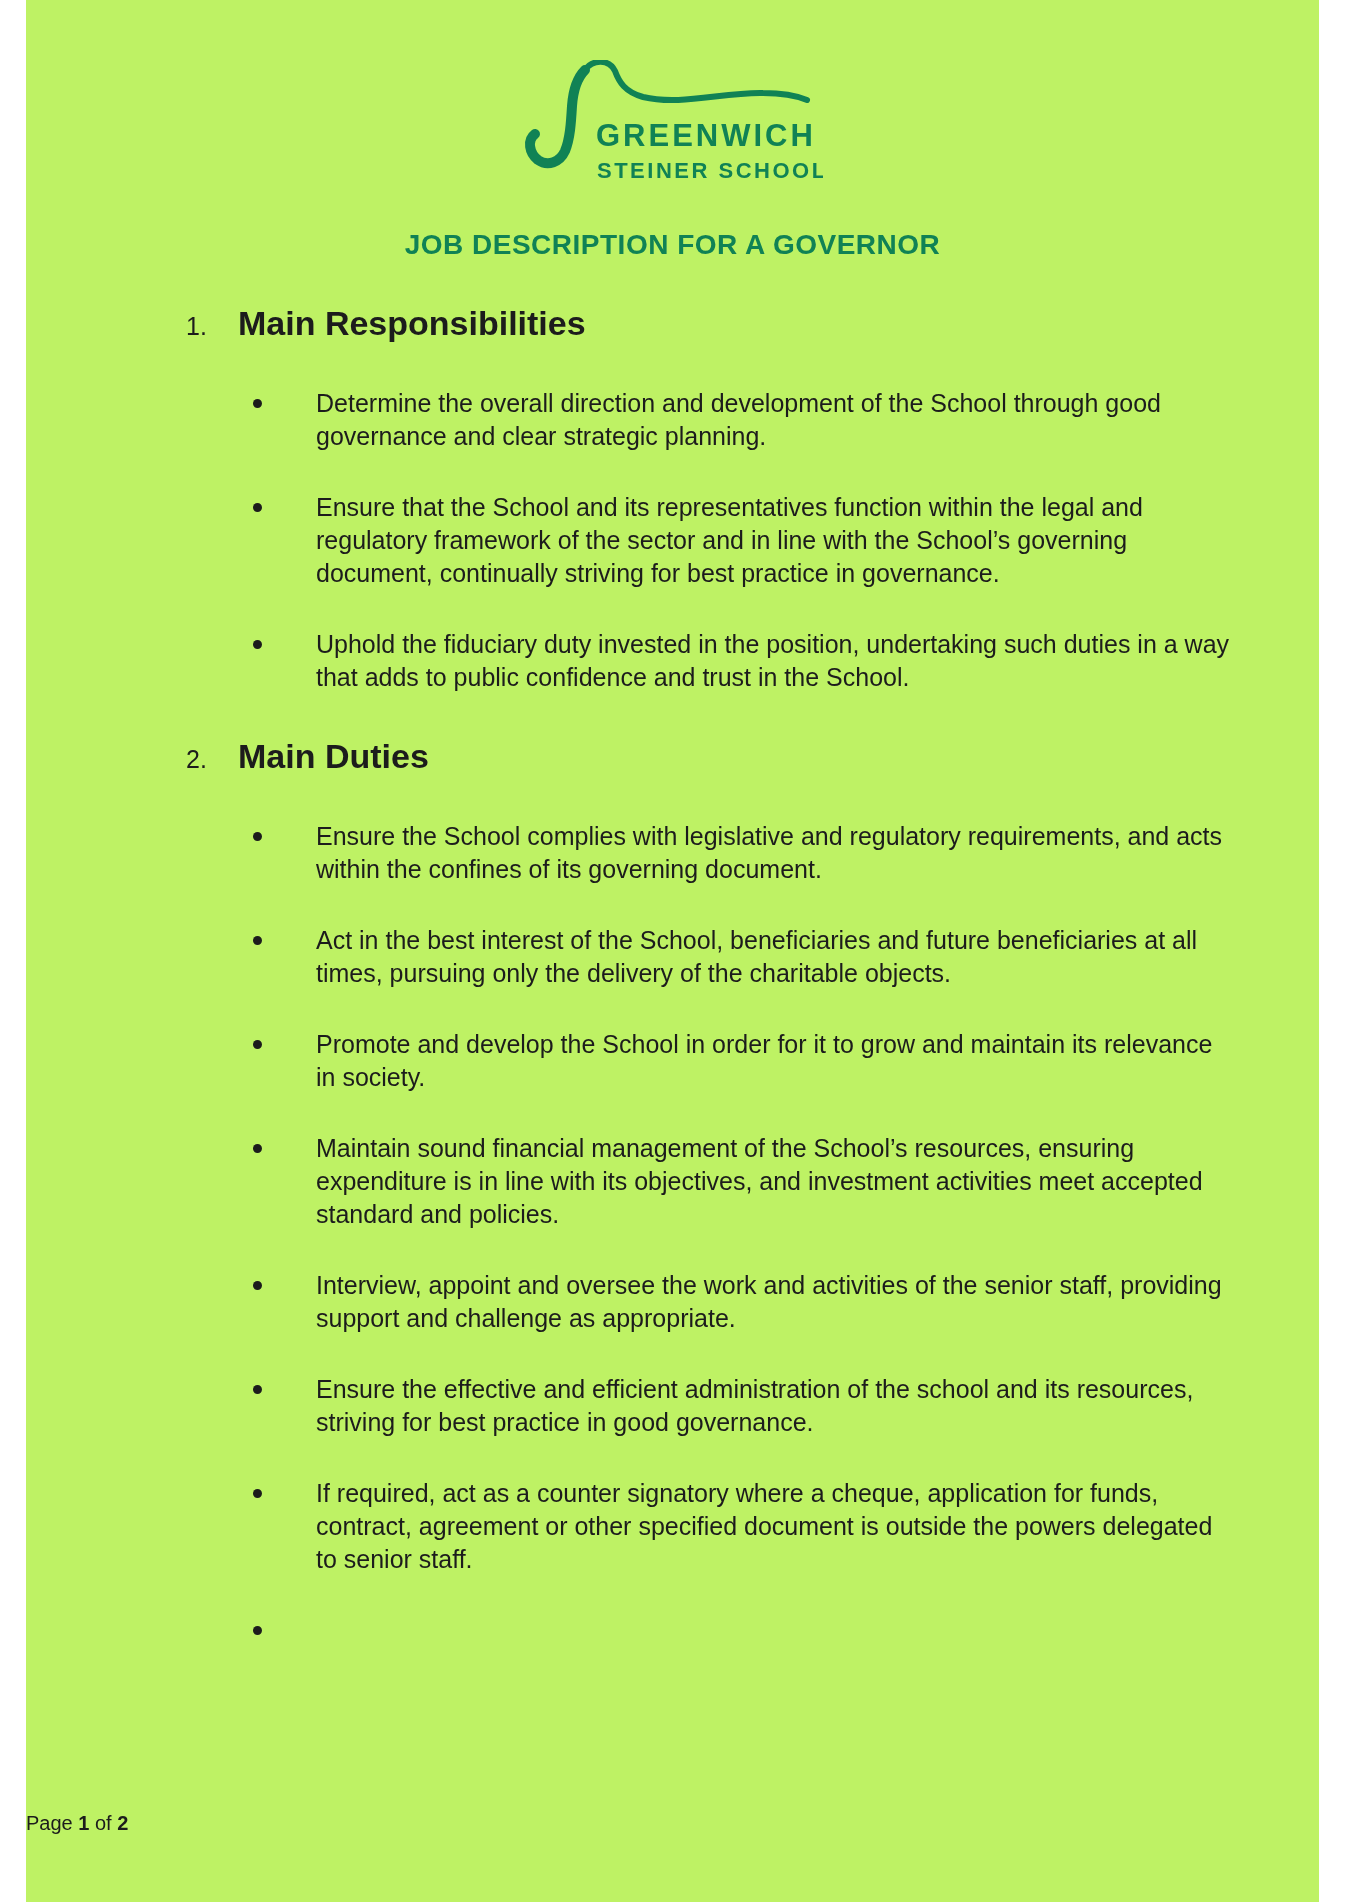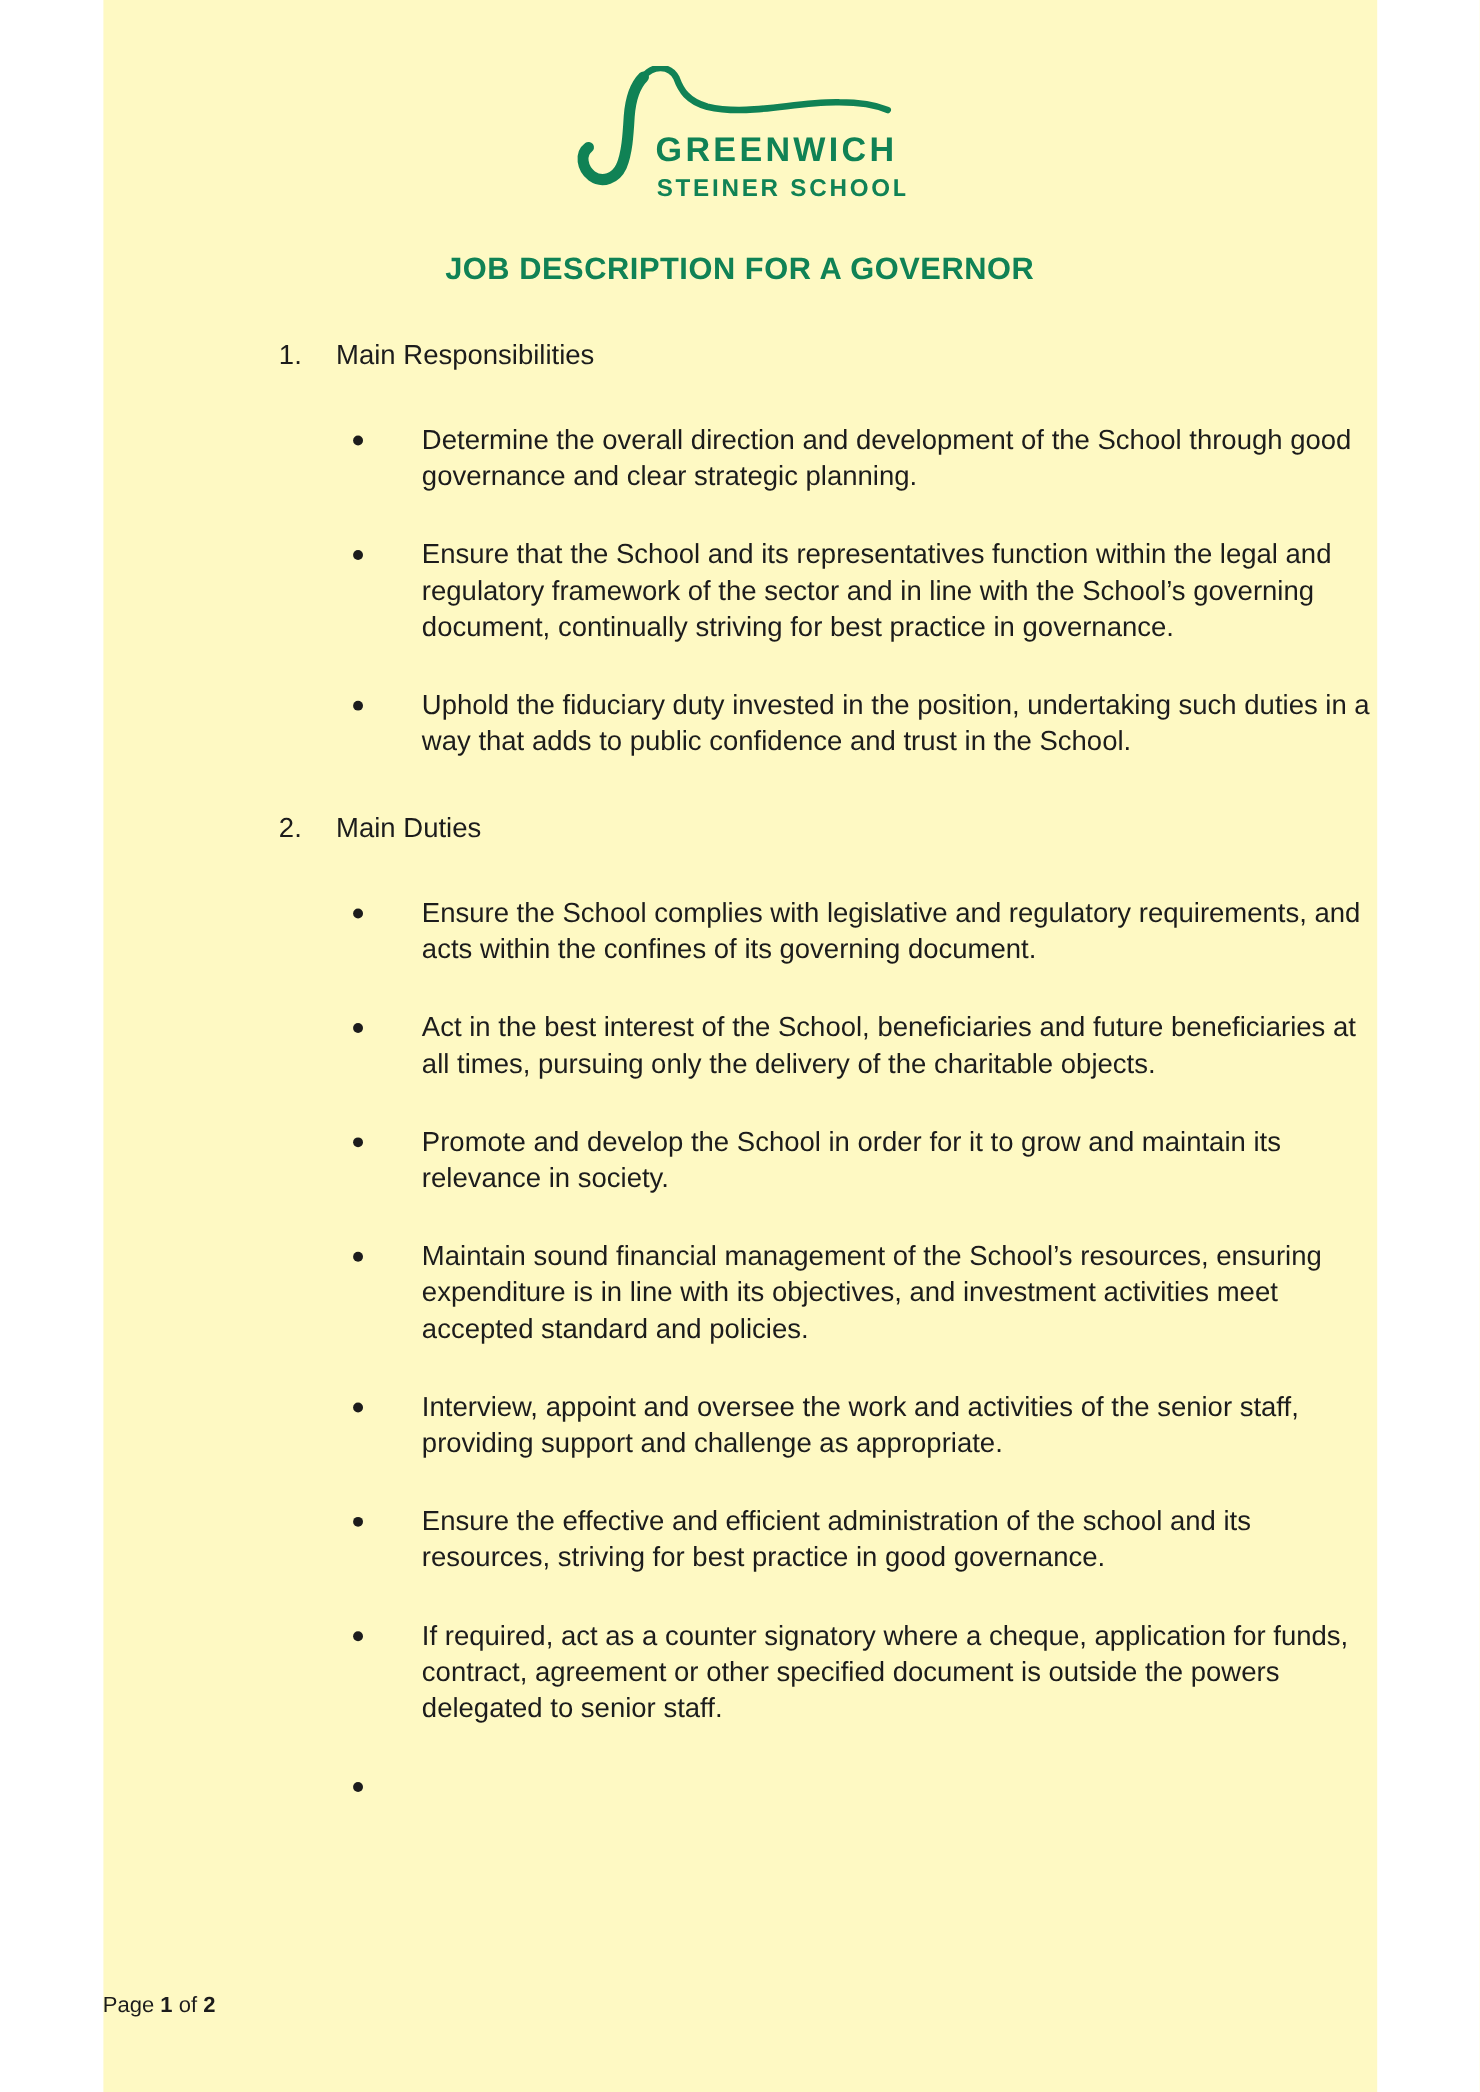--- a/index.html
+++ b/index.html
@@ -2,24 +2,24 @@
 <html><head>
 <meta charset="utf-8">
 <style>
   html, body {
     margin: 0;
     padding: 0;
     background: #ffffff;
   }
   .page {
     position: relative;
-    width: 1158px;
+    width: 1293px;
     height: 1902px;
     margin: 0 auto;
-    background: #fef9c3;
+    background: #bef264;
     font-family: "Liberation Sans", sans-serif;
     color: #1c1c1c;
     overflow: hidden;
   }
 
   
   .logo-row {
     width: 300px;
     margin: 60px auto 0 auto;
   }
@@ -66,23 +66,23 @@
     font-size: 25px;
     line-height: 33px;
   }
   .section-number {
     display: inline-block;
     width: 52px;
     font-weight: normal;
   }
   .section-heading {
     margin: 0;
-    font-size: 25px;
-    line-height: 33px;
-    font-weight: normal;
+    font-size: 34px;
+    line-height: 33px;
+    font-weight: bold;
   }
 
   .bullet-list {
     list-style: none;
     margin: 44px 0 0 0;
     padding: 0 0 0 227px;
   }
   .bullet-row {
     display: flex;
     margin: 0 0 38px 0;

